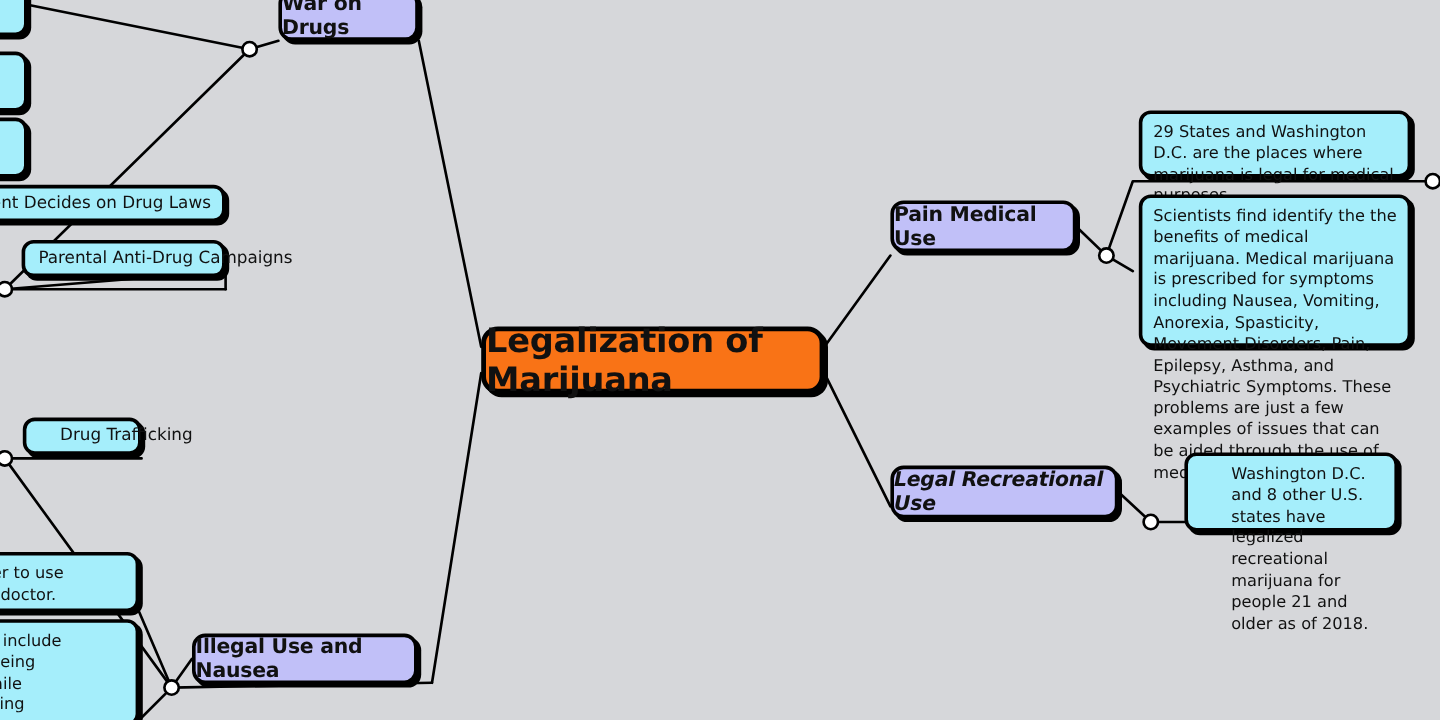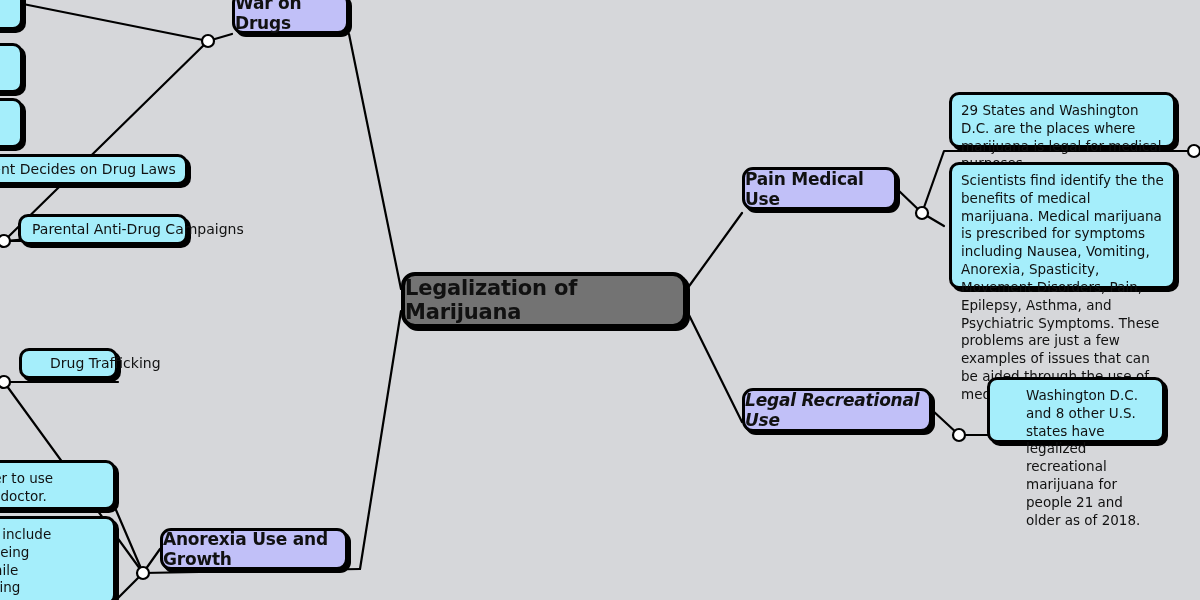--- a/index.html
+++ b/index.html
@@ -27,25 +27,25 @@
     position: absolute;
     box-sizing: border-box;
     border: 3px solid #000;
     border-radius: 10px;
     box-shadow: 3px 3px 0 0 #000;
     display: flex;
     align-items: center;
     color: #111;
   }
   .node-root {
-    background: #737373;
+    background: #f97316;
     border-width: 4px;
     border-radius: 14px;
     justify-content: center;
-    font-size: 21px;
+    font-size: 28px;
     font-weight: bold;
     letter-spacing: -0.2px;
   }
   .node-branch {
     background: #c1c0f8;
     border-radius: 11px;
     justify-content: center;
     font-size: 17px;
     font-weight: bold;
     letter-spacing: -0.2px;
@@ -107,29 +107,29 @@
       <div class="node node-branch" style="left: 232px; top: -8px; width: 117px; height: 42px;">
         <span>War on Drugs</span>
       </div>
       <div class="node node-branch" style="left: 742px; top: 167px; width: 155px; height: 43px;">
         <span>Pain Medical Use</span>
       </div>
       <div class="node node-branch" style="left: 742px; top: 388px; width: 190px; height: 44px; font-style: italic;">
         <span>Legal Recreational Use</span>
       </div>
       <div class="node node-branch" style="left: 160px; top: 528px; width: 188px; height: 42px;">
-        <span>Anorexia Use and Growth</span>
+        <span>Illegal Use and Nausea</span>
       </div>
       <div class="node node-leaf" style="left: -70px; top: -24px; width: 93px; height: 54px;"></div>
       <div class="node node-leaf" style="left: -70px; top: 43px; width: 93px; height: 50px;"></div>
       <div class="node node-leaf" style="left: -70px; top: 98px; width: 93px; height: 50px;"></div>
       <div class="node node-leaf single" style="left: -86px; top: 154px; width: 274px; height: 31px;">
         <span class="txt">Government Decides on Drug Laws</span>
       </div>
-      <div class="node node-leaf single" style="left: 18px; top: 214px; width: 170px; height: 31px;">
+      <div class="node node-leaf single" style="left: 18px; top: 200px; width: 170px; height: 31px;">
         <span class="txt">Parental Anti-Drug Campaigns</span>
       </div>
       <div class="node node-leaf single" style="left: 19px; top: 348px; width: 99px; height: 31px; padding-left: 28px;">
         <span class="txt">Drug Trafficking</span>
       </div>
       <div class="node node-leaf" style="left: -112px; top: 460px; width: 228px; height: 50px;">
         <span class="txt">le 21 and under to use<br>rescribed by a doctor.</span>
       </div>
       <div class="node node-leaf" style="left: -112px; top: 516px; width: 228px; height: 89px;">
         <span class="txt">/or illegal uses include<br>he influence, being<br>n pregnant, while<br>ugs or consuming</span>

